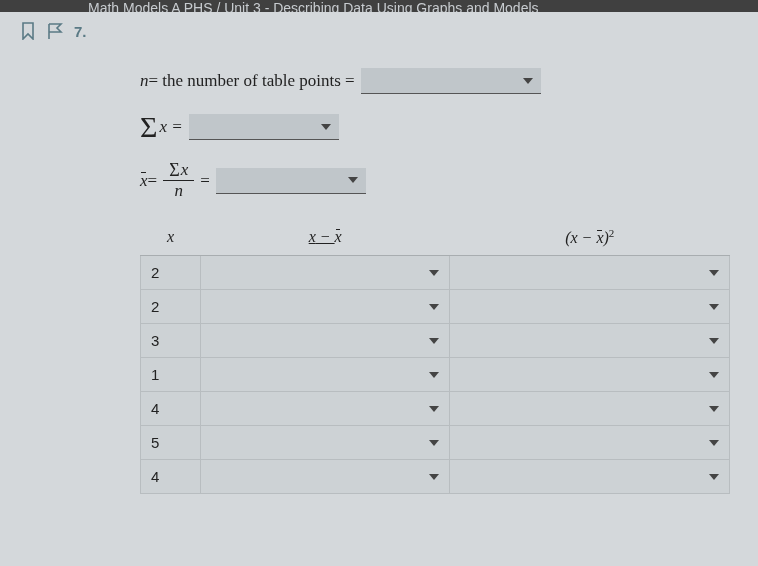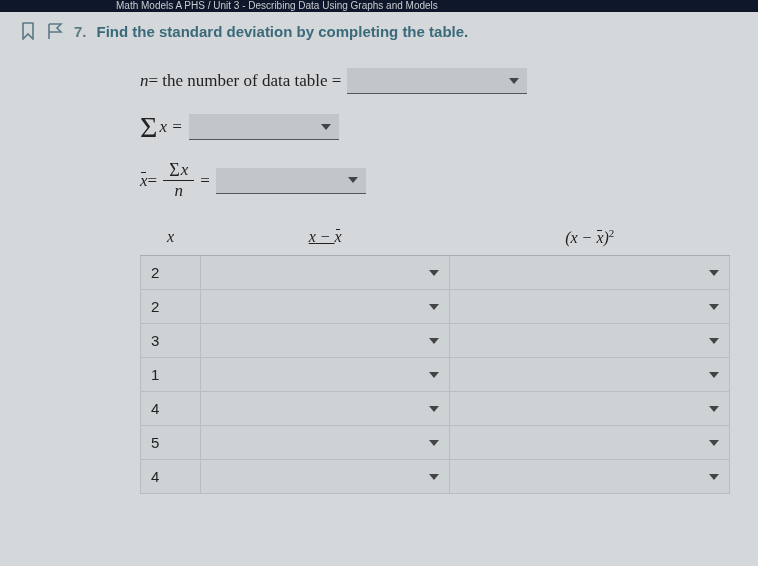--- a/index.html
+++ b/index.html
@@ -5,25 +5,25 @@
   * { box-sizing: border-box; margin: 0; padding: 0; }
   body {
     font-family: Arial, sans-serif;
     background: #d4d8db;
     width: 758px;
     height: 566px;
     overflow: hidden;
     position: relative;
   }
   .top-bar {
-    background: #0f172a;
+    background: #404040;
     color: #c8ccd0;
     height: 12px;
-    font-size: 10px;
-    padding-left: 116px;
+    font-size: 14px;
+    padding-left: 88px;
     overflow: hidden;
     white-space: nowrap;
   }
   .content {
     padding: 10px 0 0 20px;
   }
   .question-row {
     display: flex;
     align-items: center;
     gap: 10px;
@@ -147,28 +147,27 @@
 <div class="content">
 
   <div class="question-row">
     <svg class="icon-svg" width="16" height="18" viewBox="0 0 16 18">
       <path d="M3 1 H13 V17 L8 12 L3 17 Z" fill="none" stroke="#5a7a85" stroke-width="1.6"></path>
     </svg>
     <svg class="icon-svg" width="18" height="18" viewBox="0 0 18 18">
       <path d="M3 2 V17 M3 2 H15 L11 6 L15 10 H3" fill="none" stroke="#5a7a85" stroke-width="1.6"></path>
     </svg>
     <span class="qnum">7.</span>
-    <span class="qtext">Find the standard deviation by completing the table.</span>
   </div>
 
   <div class="formula-area">
 
     <div class="line">
       <span class="math">n</span>
-      <span> = the number of data table = </span>
+      <span> = the number of table points = </span>
       <span class="dd dd-wide">
         <span class="caret"></span>
       </span>
     </div>
 
     <div class="line">
       <span class="sigma">Σ</span>
       <span class="math" style="margin-left:2px;">x =</span>
       <span class="dd dd-med">
         <span class="caret"></span>

